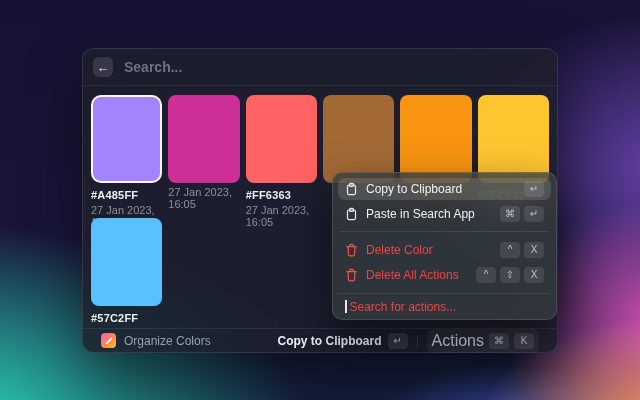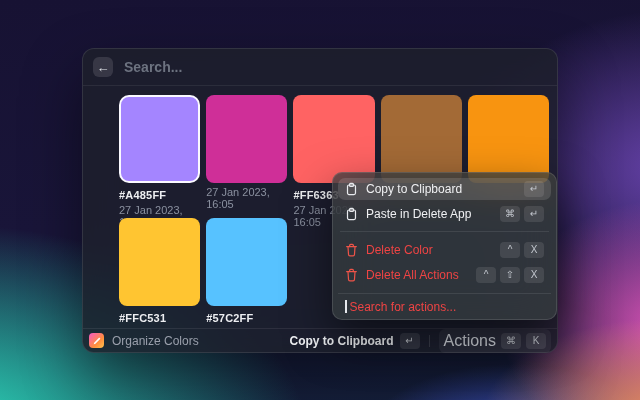--- a/index.html
+++ b/index.html
@@ -27,30 +27,30 @@
 
   .header{height:36px;min-height:36px;display:flex;align-items:center;gap:11px;padding:0 10px;
     border-bottom:1px solid rgba(255,255,255,0.07);}
   .back-btn{width:20px;height:20px;border-radius:6px;background:rgba(255,255,255,0.12);
     color:#e3e5e9;display:flex;align-items:center;justify-content:center;font-size:13px;line-height:1;}
   .search-input{flex:1;background:transparent;border:none;outline:none;color:#e5e5e5;
     font-size:14px;font-family:inherit;padding:0;font-weight:bold;}
   .search-input::placeholder{color:#6d7380;}
 
   
-  .grid{flex:1;display:grid;grid-template-columns:repeat(5,1fr);column-gap:6px;
-    grid-auto-rows:123px;padding:9px 8px 0;overflow:hidden;margin-left:28px;}
+  .grid{flex:1;display:grid;grid-template-columns:repeat(6,1fr);column-gap:6px;
+    grid-auto-rows:123px;padding:9px 8px 0;overflow:hidden;}
   .swatch{height:88px;border-radius:8px;box-sizing:border-box;}
   .swatch.selected{border:2px solid rgba(255,255,255,0.95);padding:2px;border-radius:10px;
     background-clip:content-box;}
   .hex{margin-top:6px;font-size:11px;line-height:12px;font-weight:700;color:#edeef1;letter-spacing:.2px;}
   .date{margin-top:3px;font-size:11px;line-height:12px;color:#8b91a0;}
 
   
-  .footer{height:23px;min-height:23px;display:flex;align-items:center;gap:8px;padding:0 6px;
+  .footer{height:23px;min-height:23px;display:flex;align-items:center;gap:8px;padding:0 18px;
     border-top:1px solid rgba(255,255,255,0.08);}
   .app-icon{width:15px;height:15px;border-radius:4px;display:flex;align-items:center;justify-content:center;
     background:linear-gradient(135deg,#f859c8 0%,#ff8e3d 62%,#ffc24d 100%);}
   .app-name{font-size:12px;color:#9aa0ac;}
   .footer-right{margin-left:auto;display:flex;align-items:center;gap:6px;}
   .primary-label{font-size:12px;font-weight:600;color:#eef0f3;}
   .kbd{min-width:12px;height:16px;padding:0 4px;border-radius:4px;background:rgba(255,255,255,0.10);
     color:#c2c6cd;font-size:10px;display:flex;align-items:center;justify-content:center;line-height:1;}
   .footer-divider{width:1px;height:12px;background:rgba(255,255,255,0.13);margin:0 3px;}
   .actions-group{display:flex;align-items:center;gap:5px;padding:3px 5px;border-radius:6px;
@@ -165,21 +165,21 @@
             <span class="kbd">↵</span>
           </span>
         </div>
         <div class="menu-item">
           <span class="micon">
             <svg width="13" height="14" viewBox="0 0 14 15" fill="none" stroke="currentColor" stroke-width="1.3" stroke-linecap="round" stroke-linejoin="round">
               <rect x="2.7" y="3.2" width="8.6" height="10.3" rx="1.6"></rect>
               <rect x="4.9" y="1.4" width="4.2" height="3.4" rx="1.1"></rect>
             </svg>
           </span>
-          <span class="mlabel">Paste in Delete App</span>
+          <span class="mlabel">Paste in Search App</span>
           <span class="menu-shortcuts">
             <span class="kbd">⌘</span>
             <span class="kbd">↵</span>
           </span>
         </div>
         <div class="menu-divider"></div>
         <div class="menu-item danger">
           <span class="micon">
             <svg width="13" height="14" viewBox="0 0 14 15" fill="none" stroke="currentColor" stroke-width="1.3" stroke-linecap="round" stroke-linejoin="round">
               <path d="M1.8 3.8h10.4"></path>

